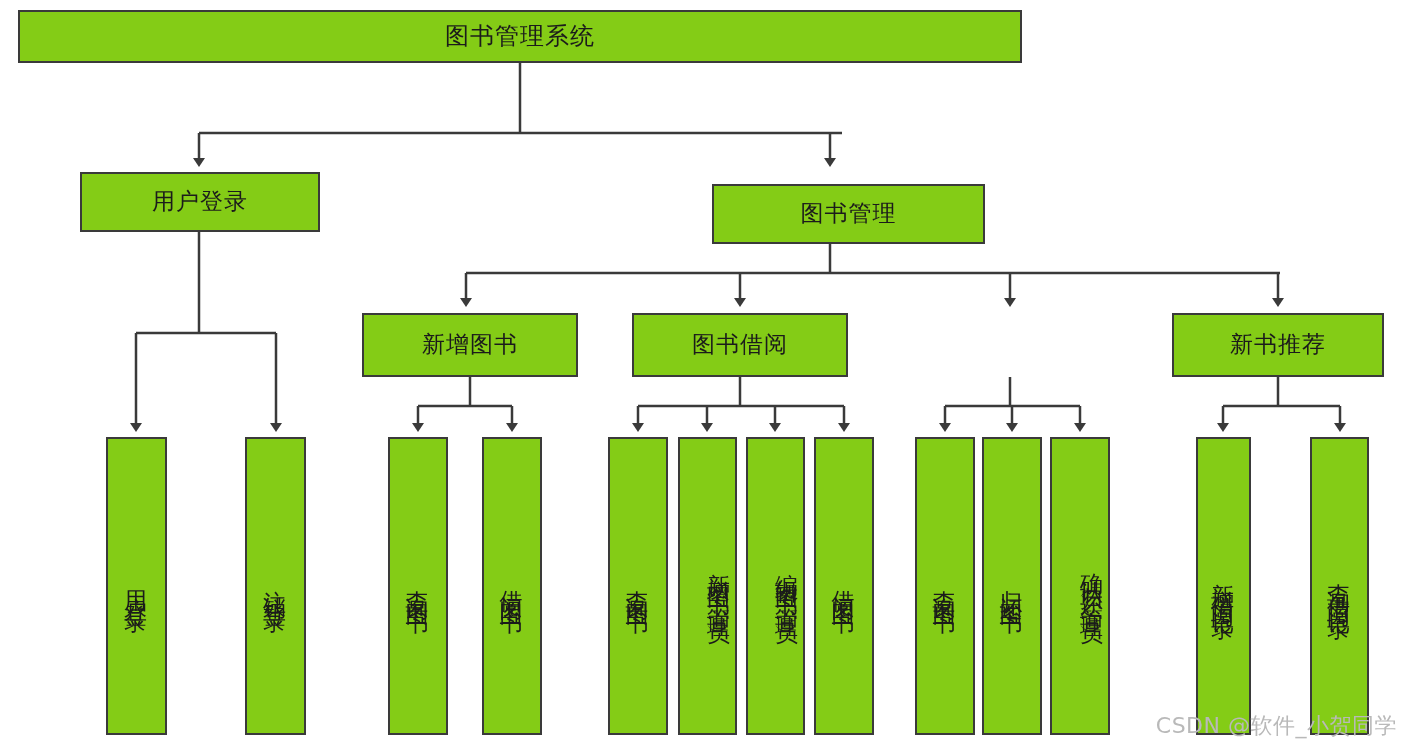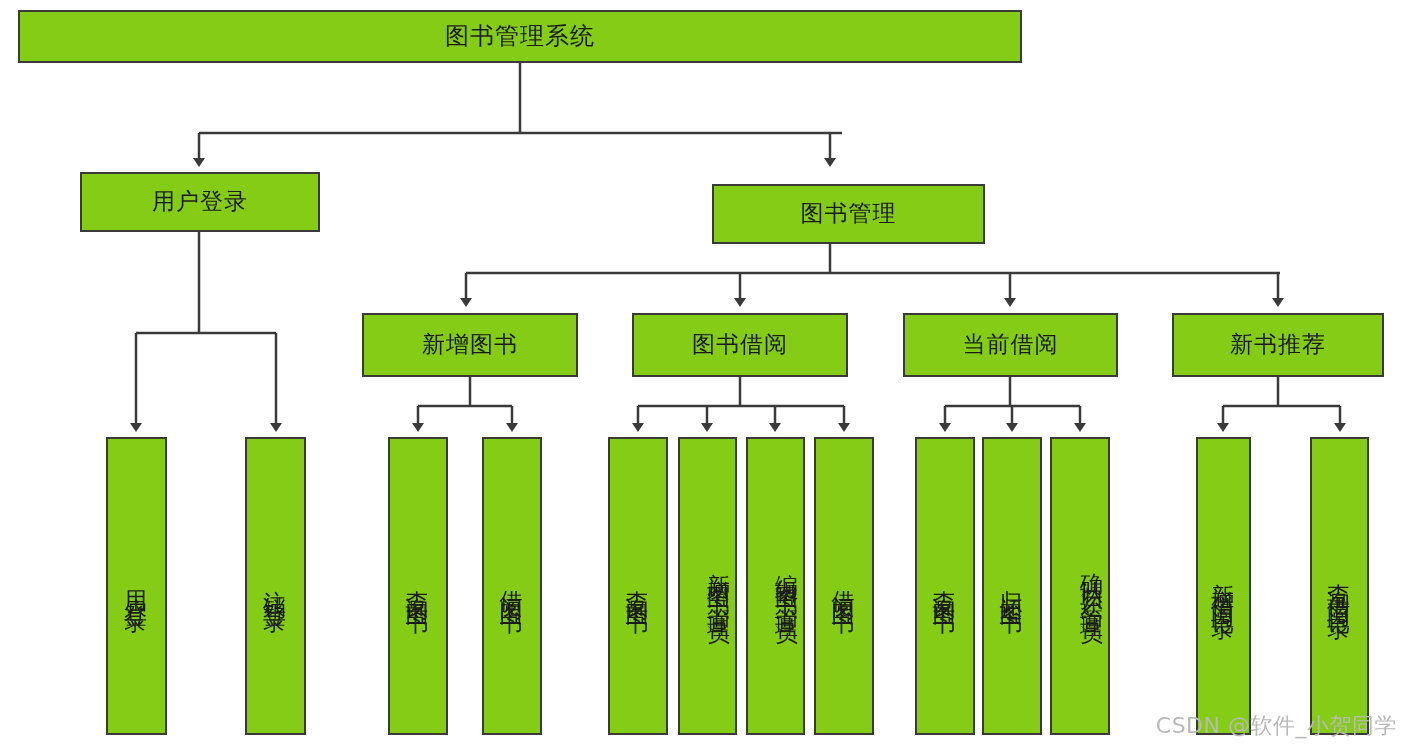--- a/index.html
+++ b/index.html
@@ -136,23 +136,20 @@
   <div class="node horiz" style="left:712px; top:184px; width:273px; height:60px;">
     <span>图书管理</span>
   </div>
 
   <div class="node horiz" style="left:362px; top:313px; width:216px; height:64px;">
     <span>新增图书</span>
   </div>
   <div class="node horiz" style="left:632px; top:313px; width:216px; height:64px;">
     <span>图书借阅</span>
   </div>
-  <div class="node horiz" style="left:903px; top:313px; width:215px; height:64px;">
-    <span>当前借阅</span>
-  </div>
   <div class="node horiz" style="left:1172px; top:313px; width:212px; height:64px;">
     <span>新书推荐</span>
   </div>
 
   <div class="node vert center-v" style="left:106px; top:437px; width:61px; height:298px;">
     <span class="vtext">用户登录</span>
   </div>
   <div class="node vert center-v" style="left:245px; top:437px; width:61px; height:298px;">
     <span class="vtext">注销登录</span>
   </div>

